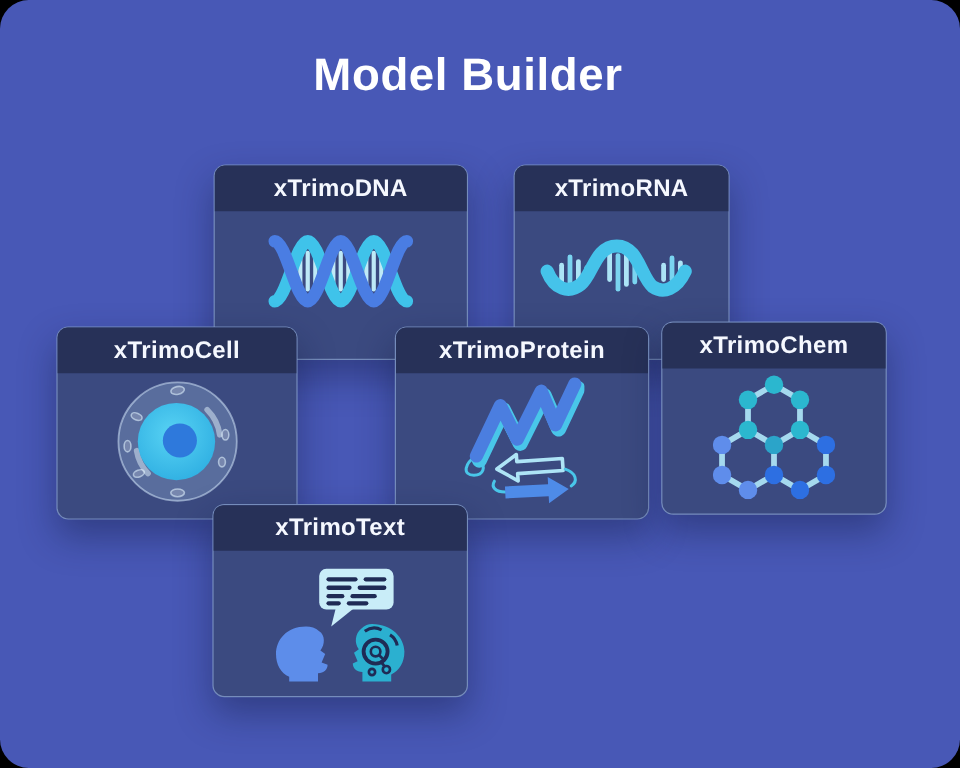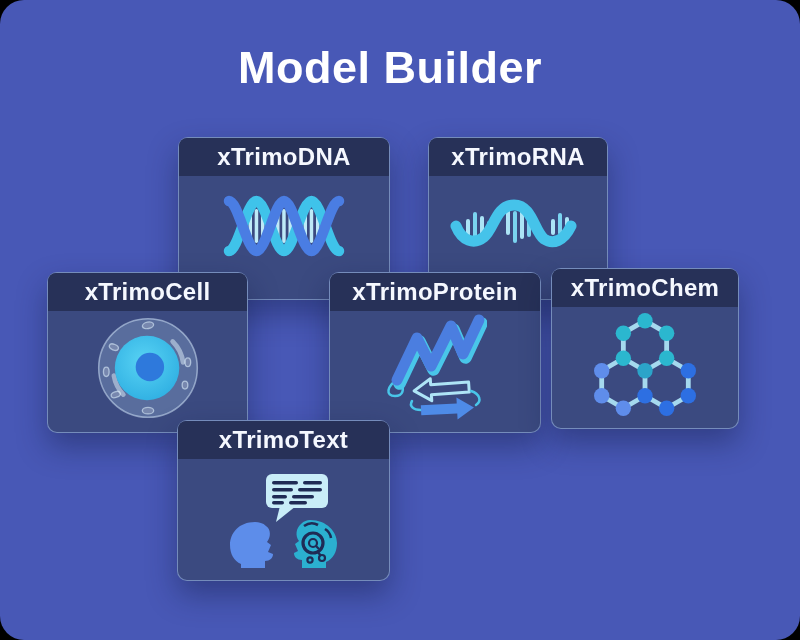--- a/index.html
+++ b/index.html
@@ -3,35 +3,35 @@
 <meta charset="utf-8">
 <style>
   html,body{margin:0;padding:0;background:#000;}
   .screen{
     position:relative;width:800px;height:640px;
     background:#4858b6;border-radius:24px;overflow:hidden;
     font-family:"Liberation Sans","DejaVu Sans",sans-serif;
   }
   .page-title{
     position:absolute;top:42px;left:0;width:780px;text-align:center;
-    color:#ffffff;font-size:45px;font-weight:800;letter-spacing:.5px;
+    color:#ffffff;font-size:38px;font-weight:800;letter-spacing:.5px;
   }
   .card{
     position:absolute;border-radius:10px;
     background:#3b4a80;
     border:1.5px solid rgba(165,195,235,.55);
     box-shadow:0 14px 30px rgba(14,20,55,.38);
     box-sizing:border-box;
     display:flex;flex-direction:column;
   }
   .card-header{
     height:38px;flex:0 0 38px;background:#273158;
     border-radius:8px 8px 0 0;
     display:flex;align-items:center;justify-content:center;
-    color:#f5f8ff;font-size:24px;font-weight:600;letter-spacing:.3px;
+    color:#f5f8ff;font-size:20px;font-weight:600;letter-spacing:.3px;
   }
   .card-body{
     flex:1;display:flex;align-items:center;justify-content:center;
     border-radius:0 0 8px 8px;
   }
   
   .card.dna    {left:178px;top:137px;width:212px;height:163px;z-index:1;}
   .card.rna    {left:428px;top:137px;width:180px;height:163px;z-index:1;}
   .card.cell   {left:47px; top:272px;width:201px;height:161px;z-index:2;}
   .card.protein{left:301px;top:272px;width:212px;height:161px;z-index:2;margin-left:28px;}

